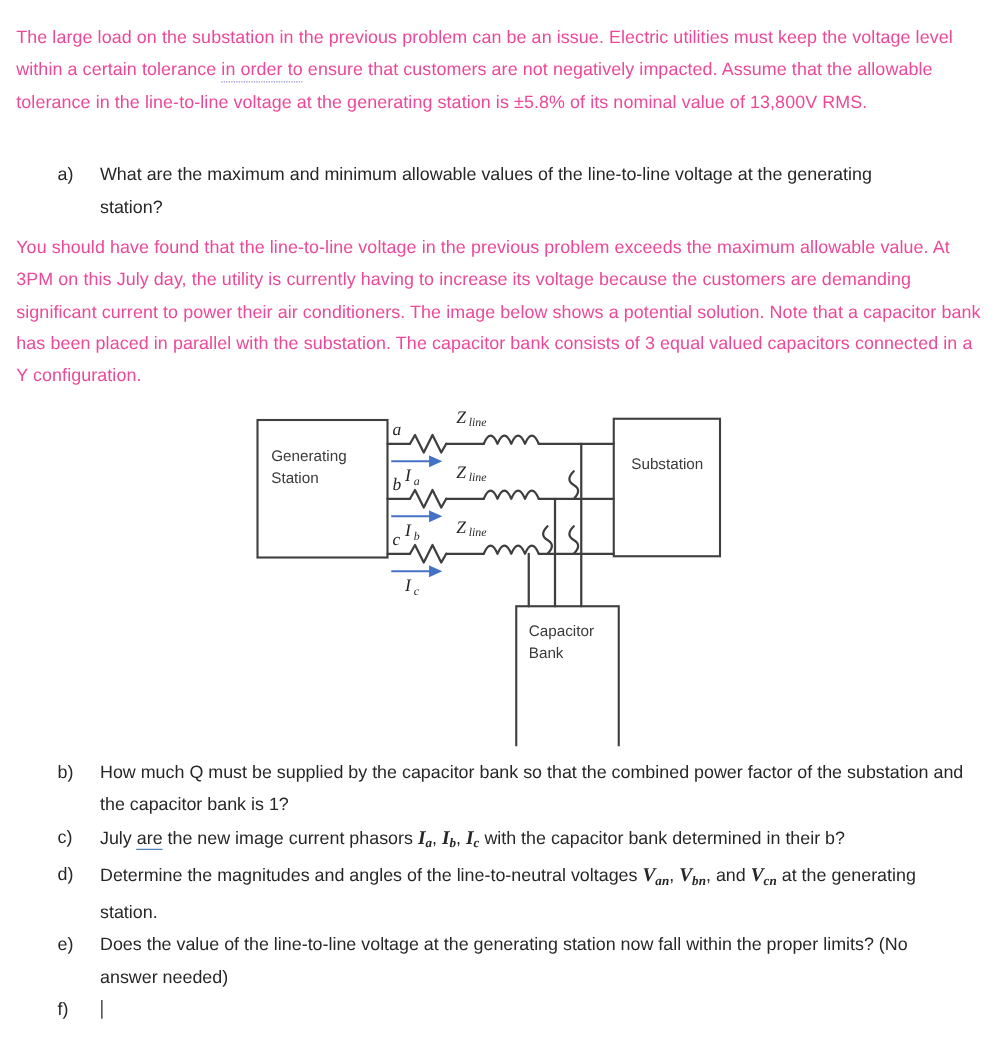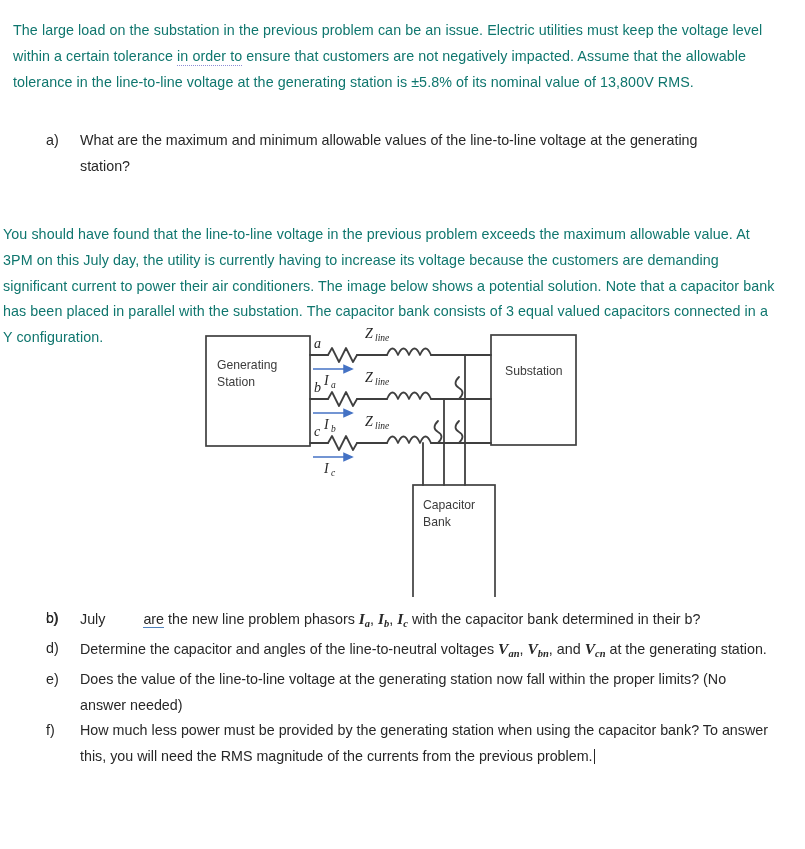--- a/index.html
+++ b/index.html
@@ -18,25 +18,25 @@
   .page {
     position: relative;
     width: 805px;
     height: 849px;
     padding: 0;
   }
   .para {
     position: absolute;
     font-size: 14.3px;
     line-height: 25.8px;
-    color: #0f766e;
+    color: #ec4899;
     letter-spacing: 0.005em;
   }
   #intro-paragraph { left: 13px; top: 18px; width: 772px; }
-  #body-paragraph  { left: 3px; top: 186px; width: 772px; margin-top: 36px; }
+  #body-paragraph  { left: 13px; top: 186px; width: 772px; }
 
   .qlist {
     position: absolute;
     font-size: 14.3px;
     line-height: 25.8px;
     color: #272727;
   }
   .qitem {
     position: relative;
     padding-left: 34px;
@@ -52,21 +52,20 @@
   #question-a { left: 46px; top: 128px; width: 700px; }
   #questions-bottom { left: 46px; top: 606px; width: 730px; }
 
   .grammar-underline {
     border-bottom: 1.6px dotted #8e8ed6;
     padding-bottom: 1px;
   }
   .spell-underline {
     border-bottom: 1.3px solid #4f81bd;
     padding-bottom: 0px;
-    margin-left: 34px;
   }
 
   
   .mi {
     font-family: "Liberation Serif", serif;
     font-style: italic;
     font-weight: bold;
     font-size: 15.5px;
   }
   .mi sub, .msub {
@@ -237,34 +236,35 @@
         <text class="dgm-math-sub" x="136" y="154">c</text>
       </g>
 
     </svg>
   </div>
 
   <div class="qlist" id="questions-bottom">
 
     <div class="qitem">
       <span class="qmarker">b)</span>
-    </div>
-
-    <div class="qitem">
-      <span class="qmarker">c)</span><span>July </span><span class="spell-underline">are</span><span> the new line problem phasors </span><span class="mi">I</span><span class="msub">a</span><span>, </span><span class="mi">I</span><span class="msub">b</span><span>, </span><span class="mi">I</span><span class="msub">c</span><span> with the capacitor bank determined in their b?</span>
-    </div>
-
-    <div class="qitem">
-      <span class="qmarker">d)</span><span>Determine the capacitor and angles of the line-to-neutral voltages </span><span class="mi">V</span><span class="msub">an</span><span>, </span><span class="mi">V</span><span class="msub">bn</span><span>, and </span><span class="mi">V</span><span class="msub">cn</span><span> at the generating station.</span>
+      <span>How much Q must be supplied by the capacitor bank so that the combined power factor of the substation and the capacitor bank is 1?</span>
+    </div>
+
+    <div class="qitem">
+      <span class="qmarker">c)</span><span>July </span><span class="spell-underline">are</span><span> the new image current phasors </span><span class="mi">I</span><span class="msub">a</span><span>, </span><span class="mi">I</span><span class="msub">b</span><span>, </span><span class="mi">I</span><span class="msub">c</span><span> with the capacitor bank determined in their b?</span>
+    </div>
+
+    <div class="qitem">
+      <span class="qmarker">d)</span><span>Determine the magnitudes and angles of the line-to-neutral voltages </span><span class="mi">V</span><span class="msub">an</span><span>, </span><span class="mi">V</span><span class="msub">bn</span><span>, and </span><span class="mi">V</span><span class="msub">cn</span><span> at the generating station.</span>
     </div>
 
     <div class="qitem">
       <span class="qmarker">e)</span>
       <span>Does the value of the line-to-line voltage at the generating station now fall within the proper limits?  (No answer needed)</span>
     </div>
 
     <div class="qitem">
-      <span class="qmarker">f)</span><span>How much less power must be provided by the generating station when using the capacitor bank?  To answer this, you will need the RMS magnitude of the currents from the previous problem.</span><span class="caret"></span>
+      <span class="qmarker">f)</span><span class="caret"></span>
     </div>
 
   </div>
 
 </div>
 
 </body></html>

